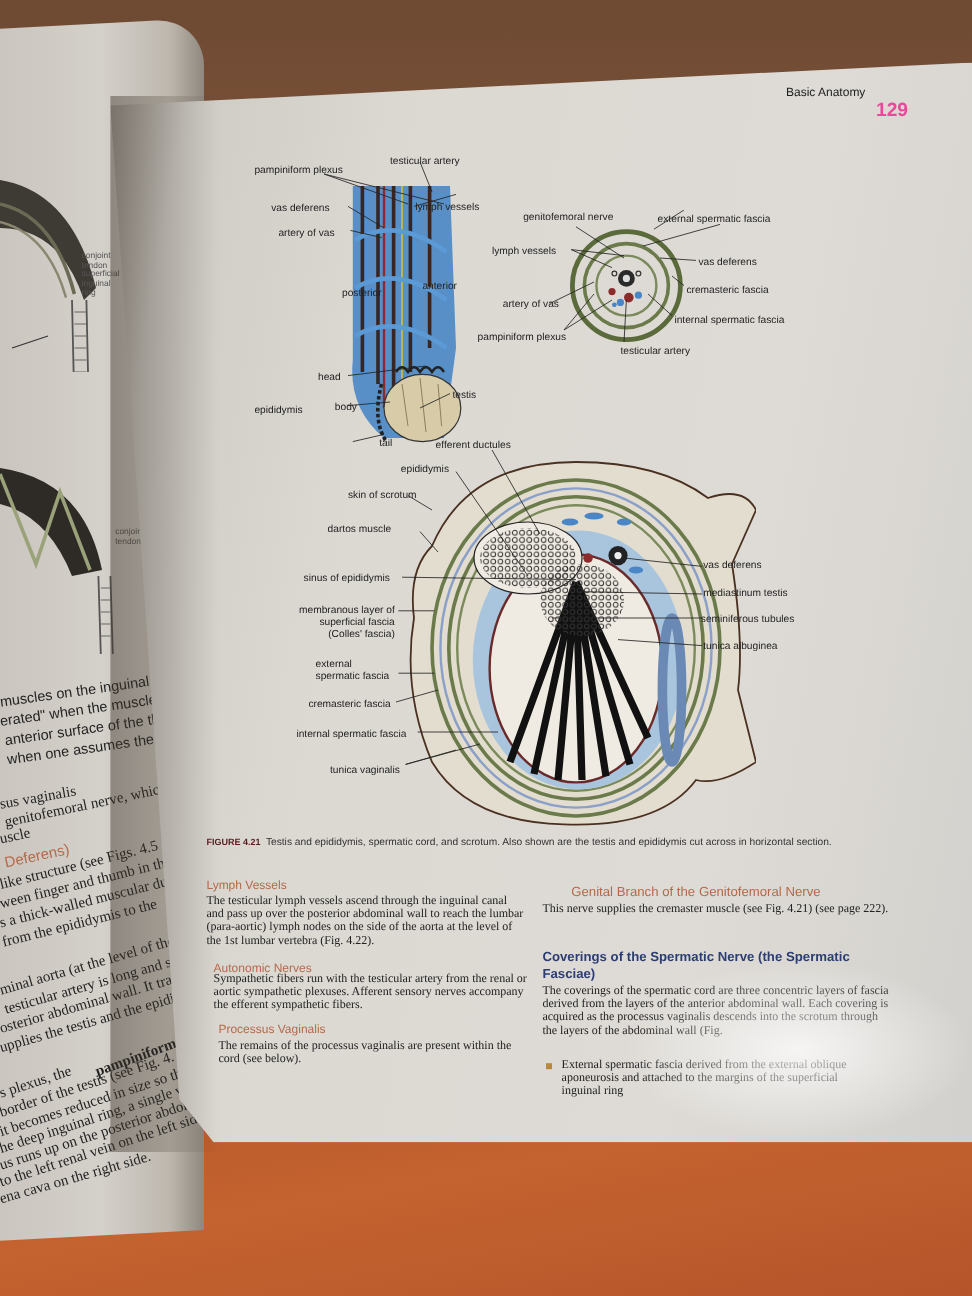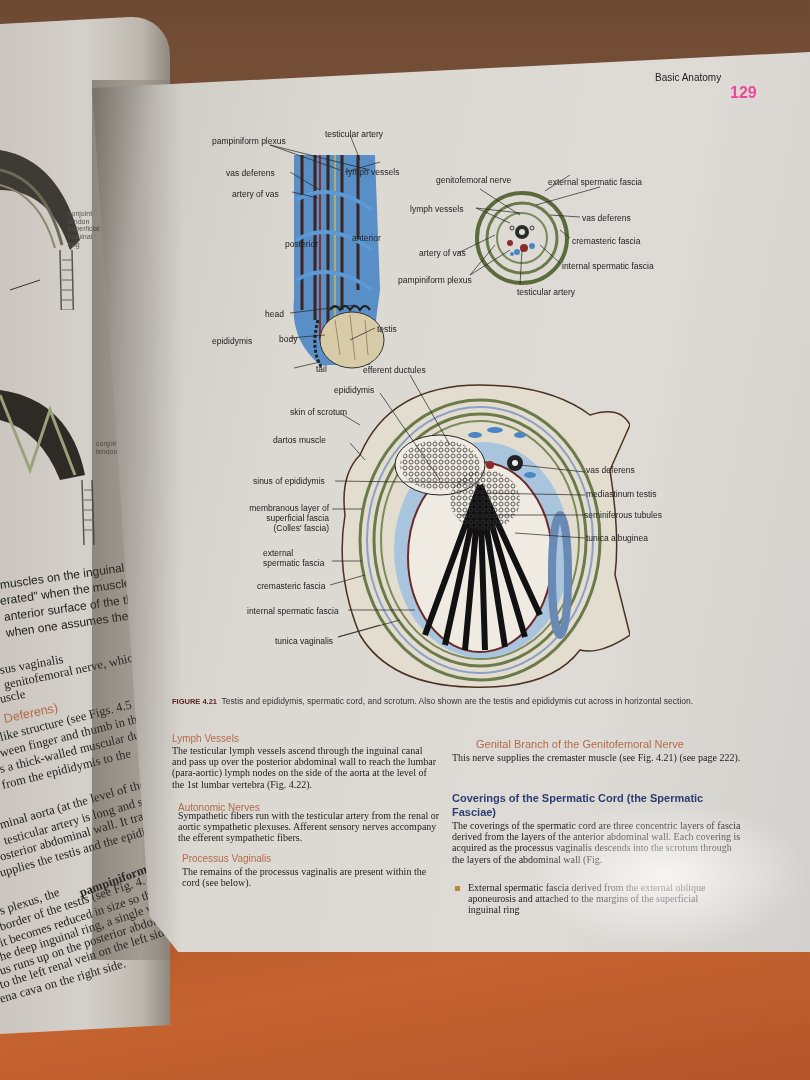--- a/index.html
+++ b/index.html
@@ -210,19 +210,19 @@
 
 <div class="h" style="left:172px;top:733px;">Lymph Vessels</div>
 <div class="p" style="left:172px;top:745px;width:265px;">The testicular lymph vessels ascend through the inguinal canal and pass up over the posterior abdominal wall to reach the lumbar (para-aortic) lymph nodes on the side of the aorta at the level of the 1st lumbar vertebra (Fig. 4.22).</div>
 <div class="h" style="left:178px;top:754px;margin-top:48px;">Autonomic Nerves</div>
 <div class="p" style="left:178px;top:810px;width:262px;">Sympathetic fibers run with the testicular artery from the renal or aortic sympathetic plexuses. Afferent sensory nerves accompany the efferent sympathetic fibers.</div>
 <div class="h" style="left:182px;top:853px;">Processus Vaginalis</div>
 <div class="p" style="left:182px;top:866px;width:258px;">The remains of the processus vaginalis are present within the cord (see below).</div>
 
 <div class="h" style="left:452px;top:738px;font-size:11px;margin-left:24px;">Genital Branch of the Genitofemoral Nerve</div>
 <div class="p" style="left:452px;top:752px;width:306px;">This nerve supplies the cremaster muscle (see Fig. 4.21) (see page 222).</div>
-<div class="h2" style="left:452px;top:792px;">Coverings of the Spermatic Cord (the Spermatic</div>
+<div class="h2" style="left:452px;top:792px;">Coverings of the Spermatic Nerve (the Spermatic</div>
 <div class="h2" style="left:452px;top:806px;">Fasciae)</div>
 <div class="p" style="left:452px;top:820px;width:290px;">The coverings of the spermatic cord are three concentric layers of fascia derived from the layers of the anterior abdominal wall. Each covering is acquired as the processus vaginalis descends into the scrotum through the layers of the abdominal wall (Fig.</div>
 <div class="bullet" style="left:455px;top:886px;"></div>
 <div class="p" style="left:468px;top:882px;width:262px;">External spermatic fascia derived from the external oblique aponeurosis and attached to the margins of the superficial inguinal ring</div>
 
 <div class="glare"></div>
 
 </body></html>

